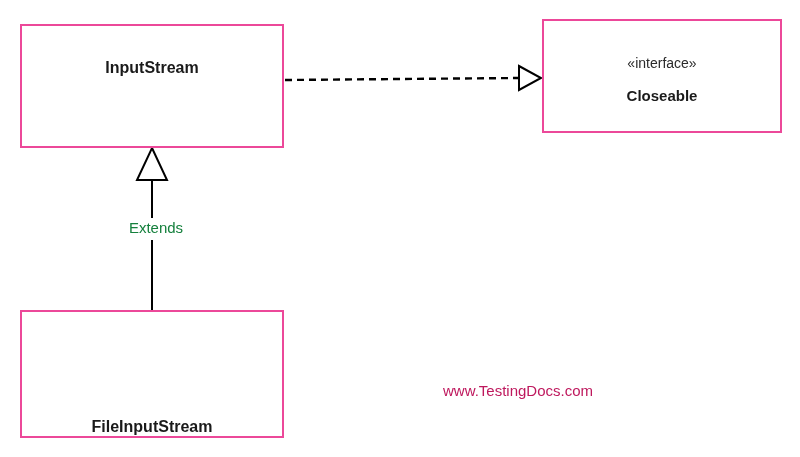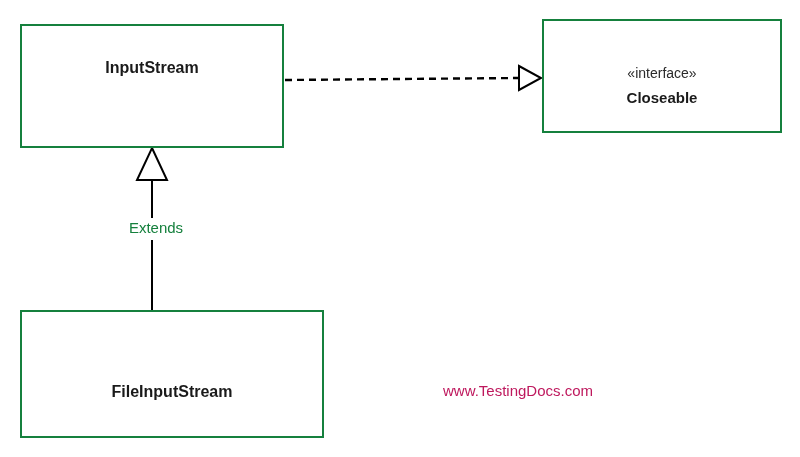--- a/index.html
+++ b/index.html
@@ -14,68 +14,67 @@
     position: relative;
     width: 800px;
     height: 457px;
     background: #ffffff;
     overflow: hidden;
   }
   .uml-class-box {
     position: absolute;
     box-sizing: border-box;
     background: #ffffff;
-    border: 2px solid #15803d;
+    border: 2px solid #ec4899;
     display: flex;
     flex-direction: column;
     align-items: center;
   }
   .class-name {
     font-weight: bold;
     color: #1a1a1a;
     text-align: center;
     line-height: 1.15;
     white-space: nowrap;
   }
   .stereotype {
     font-weight: normal;
     color: #2b2b2b;
     text-align: center;
     line-height: 1.15;
     white-space: nowrap;
-    margin-top: 10px;
   }
   #box-inputstream {
     left: 20px;
     top: 24px;
     width: 264px;
     height: 124px;
     justify-content: flex-start;
     padding-top: 33px;
   }
   #box-inputstream .class-name { font-size: 16px; }
   #box-fileinputstream {
     left: 20px;
     top: 310px;
-    width: 304px;
+    width: 264px;
     height: 128px;
-    justify-content: center;
+    justify-content: flex-end;
     padding-top: 36px;
   }
   #box-fileinputstream .class-name { font-size: 16px; }
   #box-closeable {
     left: 542px;
     top: 19px;
     width: 240px;
     height: 114px;
     justify-content: flex-start;
     padding-top: 34px;
   }
   #box-closeable .stereotype { font-size: 14px; }
-  #box-closeable .class-name { font-size: 15px; margin-top: 8px; }
+  #box-closeable .class-name { font-size: 15px; margin-top: 16px; }
 
   .edge-svg {
     position: absolute;
     left: 0;
     top: 0;
     width: 800px;
     height: 457px;
     pointer-events: none;
     overflow: visible;
   }

